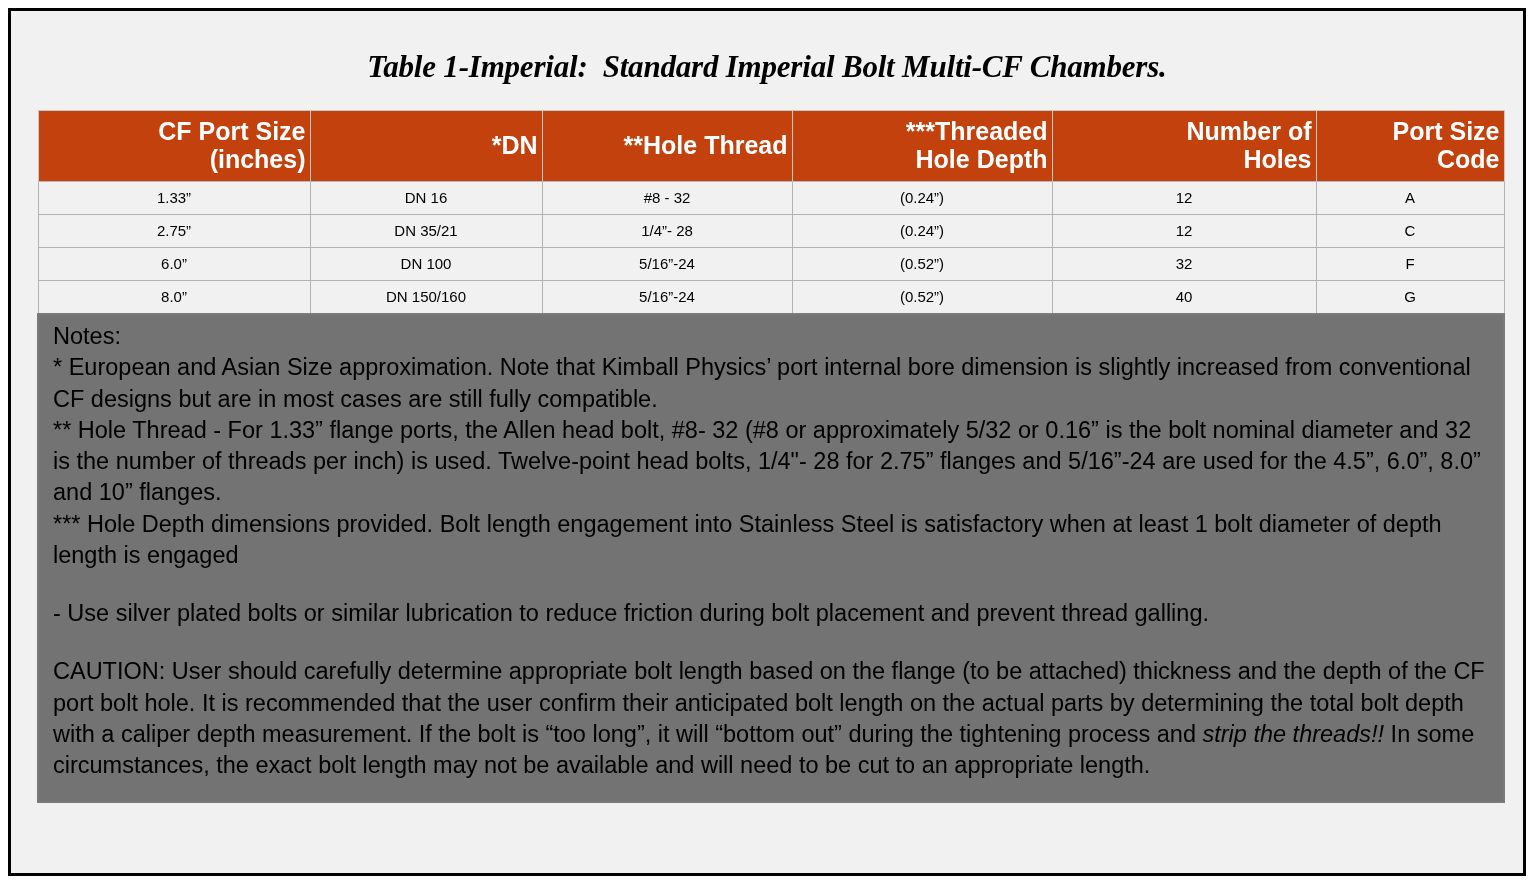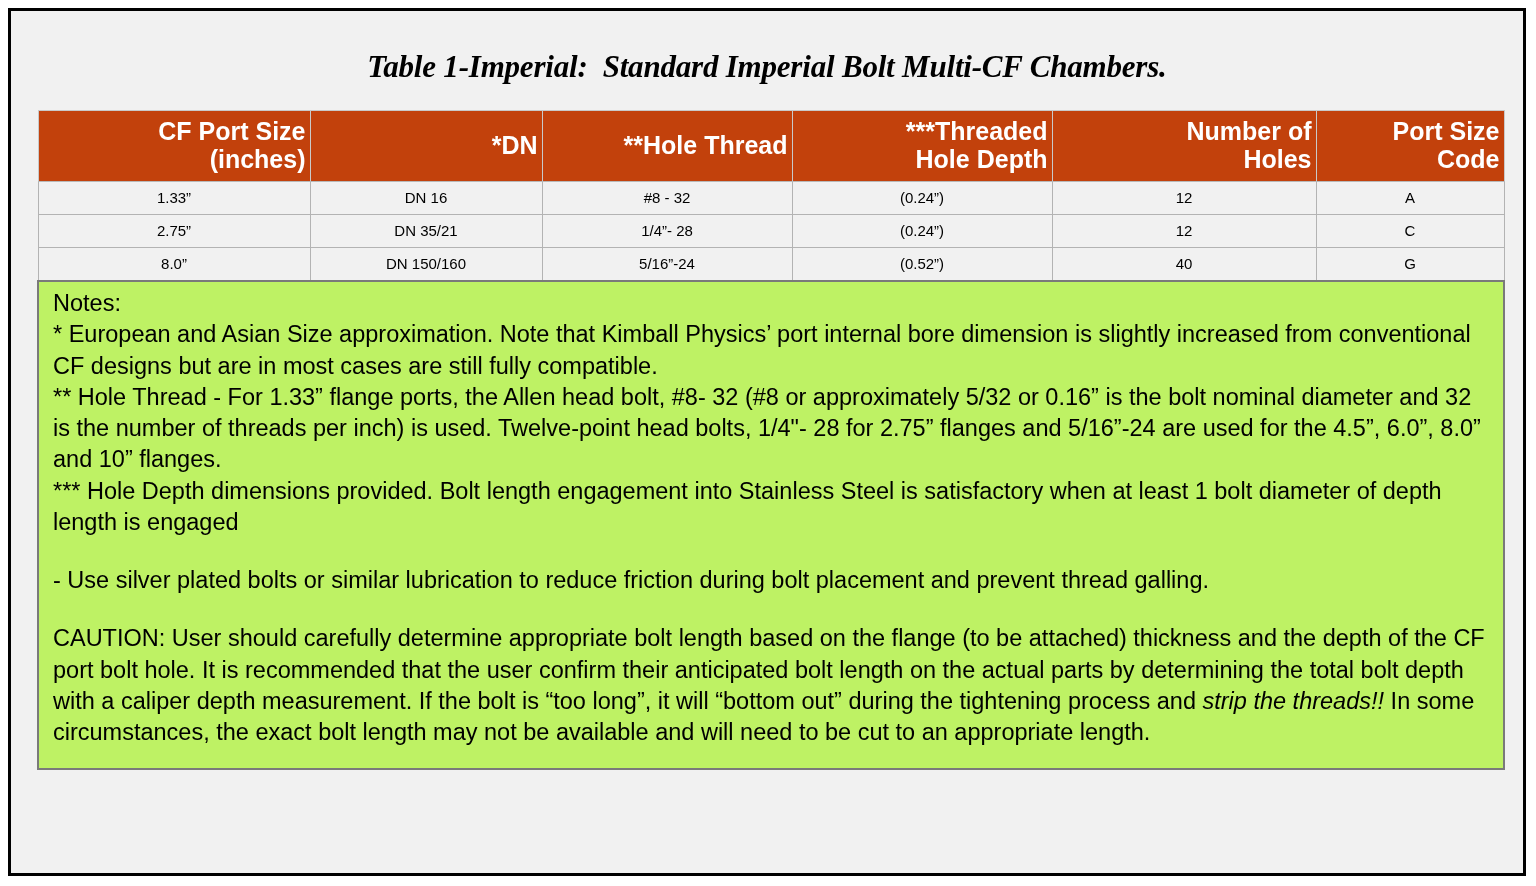--- a/index.html
+++ b/index.html
@@ -89,21 +89,21 @@
     padding: 1px 4px 3px 4px;
     border: 1px solid #b3b3b3;
     vertical-align: middle;
     height: 28px;
     white-space: nowrap;
   }
 
   
   td.notes-cell {
     border: 2px solid #7a7a7a;
-    background: #bef264;
+    background: #737373;
     padding: 6px 12px 10px 14px;
     vertical-align: top;
     height: 470px;
   }
   .notes-body {
     font-family: "Liberation Sans", sans-serif;
     font-size: 23.5px;
     line-height: 1.33;
     color: #000000;
     text-align: left;
@@ -160,20 +160,28 @@
             <td class="cell">12</td>
             <td class="cell">A</td>
           </tr>
           <tr>
             <td class="cell">2.75”</td>
             <td class="cell">DN 35/21</td>
             <td class="cell">1/4”- 28</td>
             <td class="cell">(0.24”)</td>
             <td class="cell">12</td>
             <td class="cell">C</td>
+          </tr>
+          <tr>
+            <td class="cell">6.0”</td>
+            <td class="cell">DN 100</td>
+            <td class="cell">5/16”-24</td>
+            <td class="cell">(0.52”)</td>
+            <td class="cell">32</td>
+            <td class="cell">F</td>
           </tr>
           <tr>
             <td class="cell">8.0”</td>
             <td class="cell">DN 150/160</td>
             <td class="cell">5/16”-24</td>
             <td class="cell">(0.52”)</td>
             <td class="cell">40</td>
             <td class="cell">G</td>
           </tr>
 

